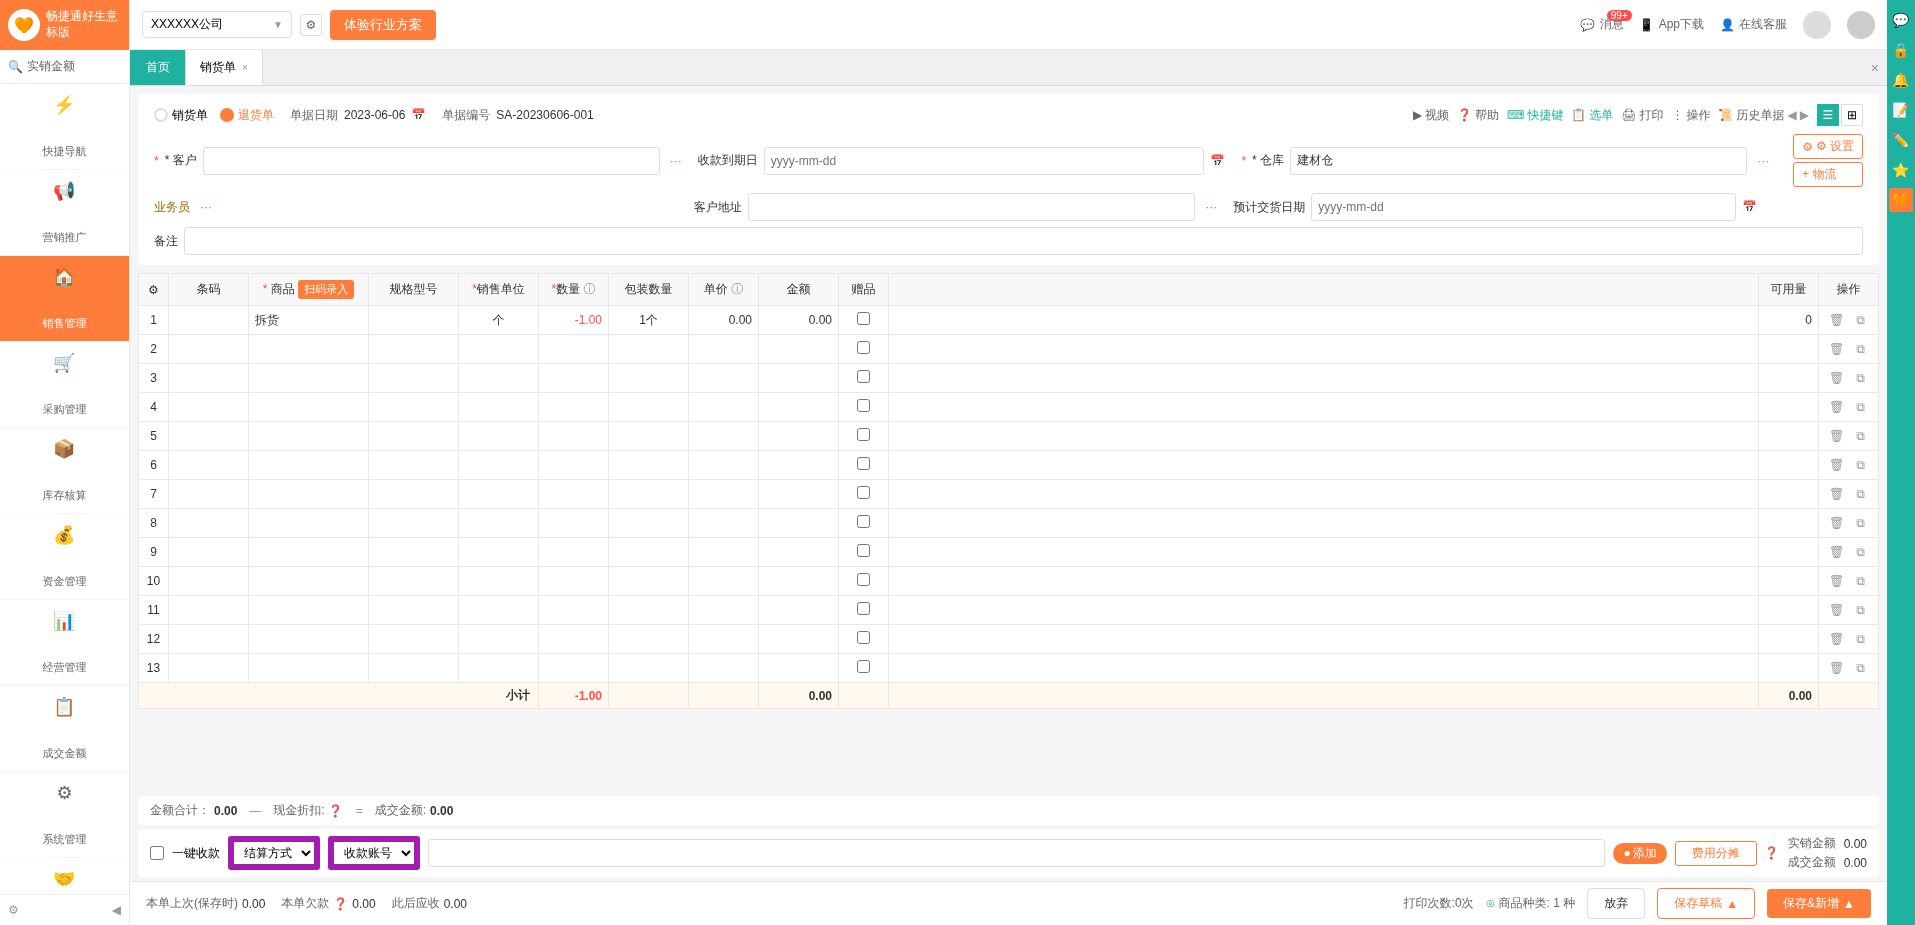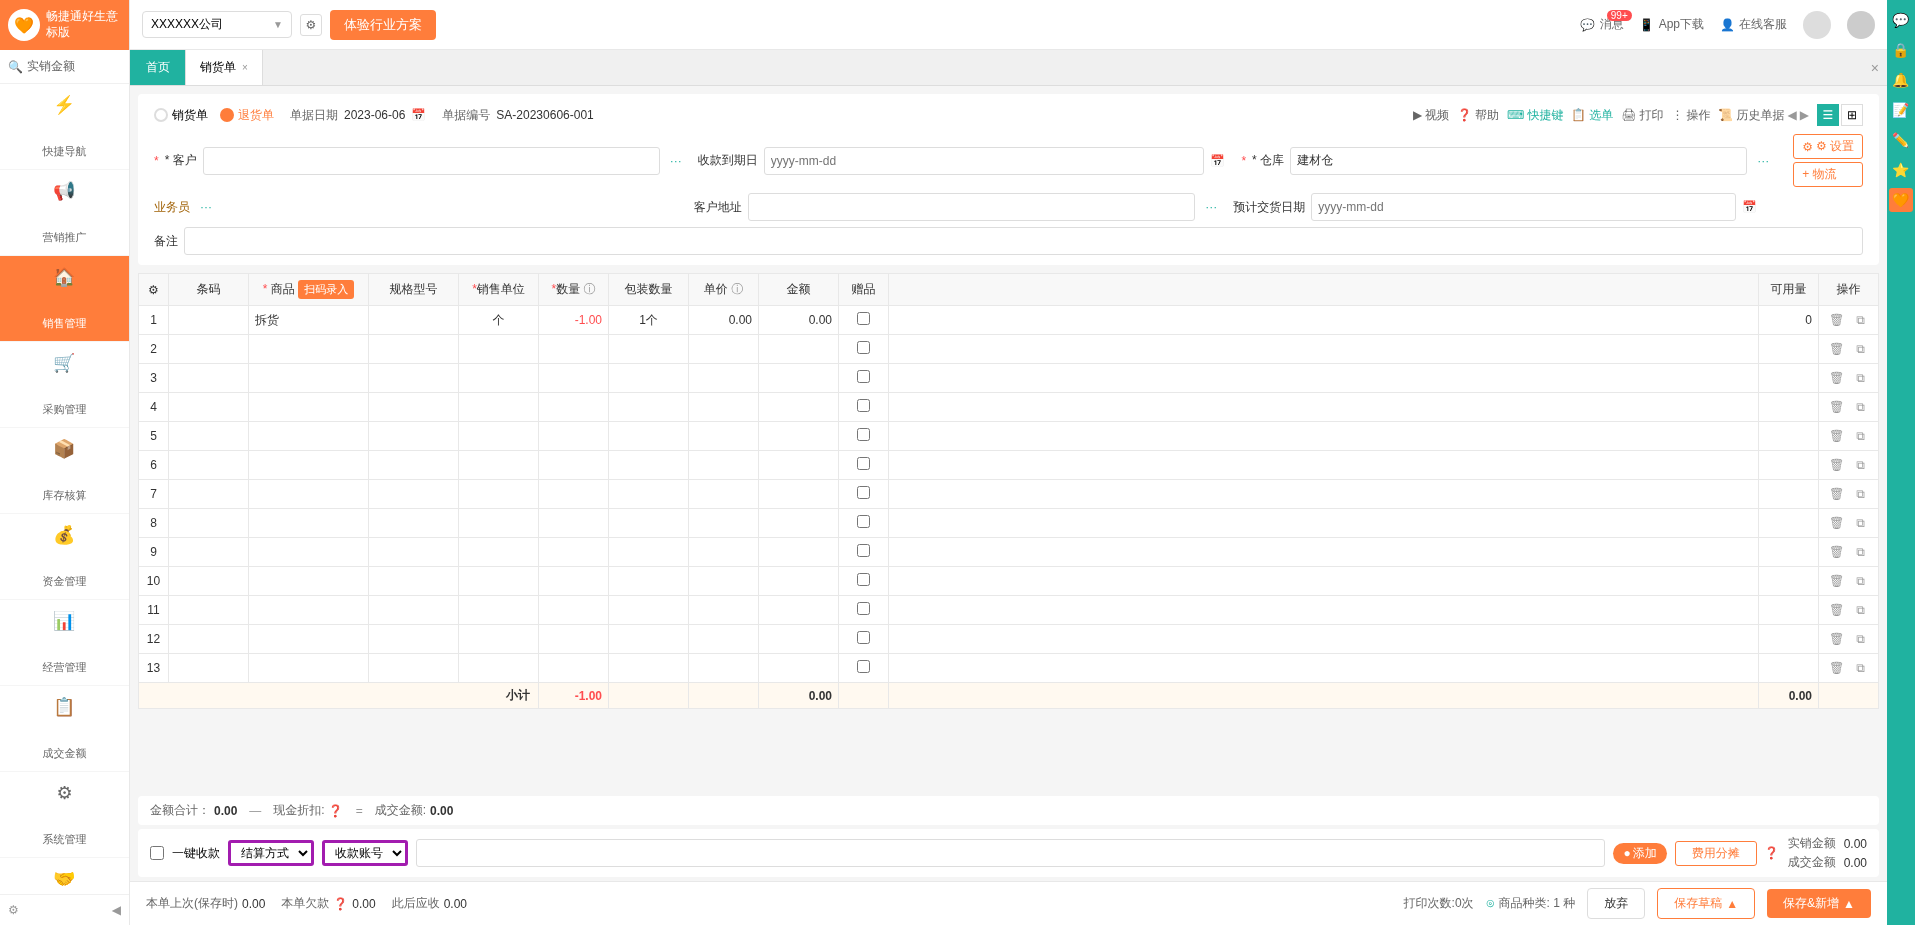--- a/index.html
+++ b/index.html
@@ -83,21 +83,21 @@
     
     .bottom-summary { background: #fff; margin: 0 8px 4px; padding: 6px 12px; border-radius: 4px; display: flex; align-items: center; gap: 12px; }
     .sum-item { display: flex; align-items: center; gap: 4px; color: #666; }
     .sum-value { color: #333; font-weight: bold; }
     .dash { color: #999; }
     .equals { color: #999; }
 
     
     .payment-row { background: #fff; margin: 0 8px 4px; padding: 6px 12px; border-radius: 4px; display: flex; align-items: center; gap: 8px; }
     .checkbox-small { width: 14px; height: 14px; border: 1px solid #ddd; cursor: pointer; }
-    .select-field { height: 26px; border: 3px solid #a21caf; border-radius: 3px; padding: 0 6px; background: #fff; min-width: 80px; }
+    .select-field { height: 34px; border: 6px solid #a21caf; border-radius: 3px; padding: 0 6px; background: #fff; min-width: 80px; }
     .btn-add { background: #ff7d3b; color: #fff; border: none; border-radius: 12px; padding: 2px 10px; cursor: pointer; font-size: 12px; display: flex; align-items: center; gap: 2px; }
     .btn-expense { background: #fff; border: 1px solid #ff7d3b; color: #ff7d3b; border-radius: 3px; padding: 3px 16px; cursor: pointer; }
     .question-icon { color: #999; cursor: pointer; }
     .payment-right { margin-left: auto; display: flex; flex-direction: column; align-items: flex-end; gap: 2px; }
     .payment-amount-row { display: flex; gap: 8px; align-items: center; color: #666; }
     .payment-amount { color: #333; }
 
     
     .footer-bar { height: 44px; background: #fff; border-top: 1px solid #e8e8e8; display: flex; align-items: center; padding: 0 16px; gap: 16px; }
     .footer-stat { display: flex; align-items: center; gap: 4px; color: #666; }

